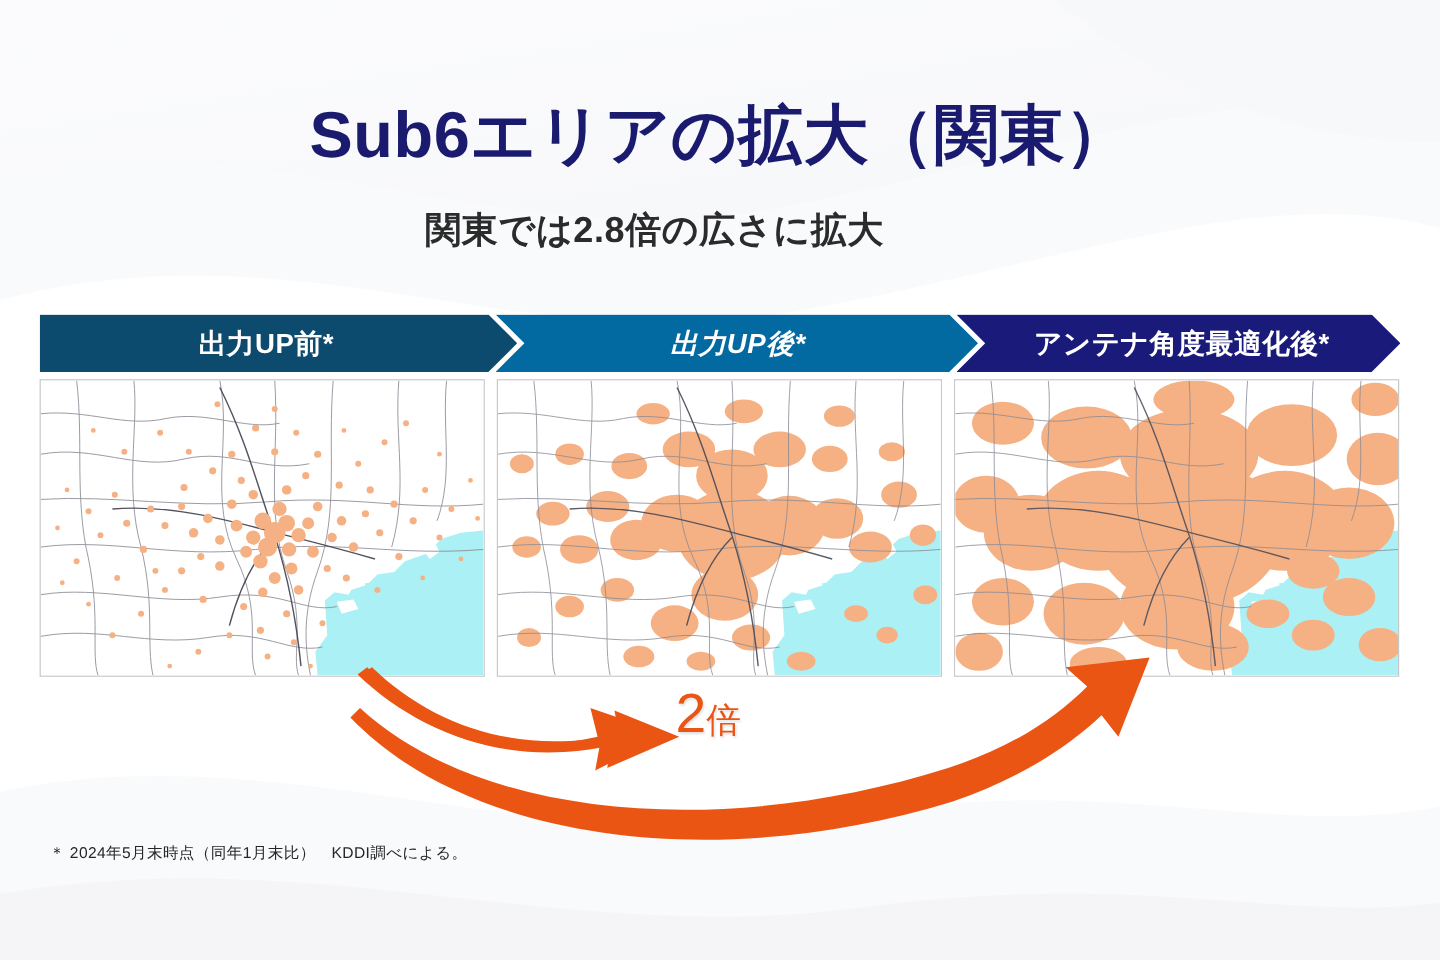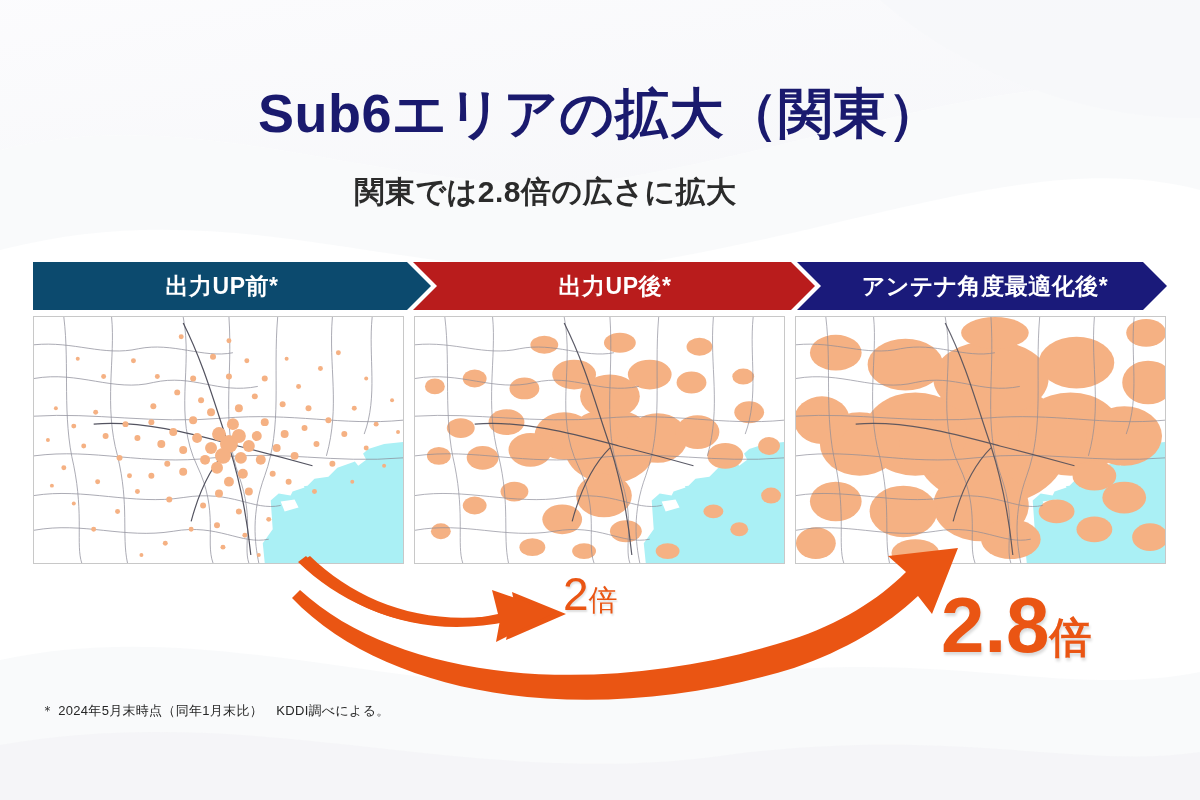--- a/index.html
+++ b/index.html
@@ -85,24 +85,25 @@
   .chev-1 {
     left: 0;
     width: 398px;
     background: #0c4a6e;
     clip-path: polygon(0 0, 374px 0, 398px 24px, 374px 48px, 0 48px);
     padding-right: 20px;
   }
   .chev-2 {
     left: 380px;
     width: 402px;
-    background: #b91c1c;
+    background: #0369a1;
     clip-path: polygon(0 0, 378px 0, 402px 24px, 378px 48px, 0 48px, 24px 24px);
     padding-right: 18px;
     padding-left: 20px;
+    font-style: italic;
   }
   .chev-3 {
     left: 764px;
     width: 370px;
     background: #1a1a7a;
     clip-path: polygon(0 0, 346px 0, 370px 24px, 346px 48px, 0 48px, 24px 24px);
     padding-right: 16px;
     padding-left: 22px;
   }
 
@@ -508,19 +509,16 @@
                L932,614
                L918,596
                C886,626 846,650 794,668
                C598,728 392,702 292,598 Z"></path>
     </g>
   </svg>
 
   <div class="mult-2">
     <span>2</span><span class="unit">倍</span>
   </div>
-  <div class="mult-28">
-    <span>2.8</span><span class="unit">倍</span>
-  </div>
 
   <div class="footnote">＊ 2024年5月末時点（同年1月末比）　KDDI調べによる。</div>
 
 </div>
 
 </body></html>

